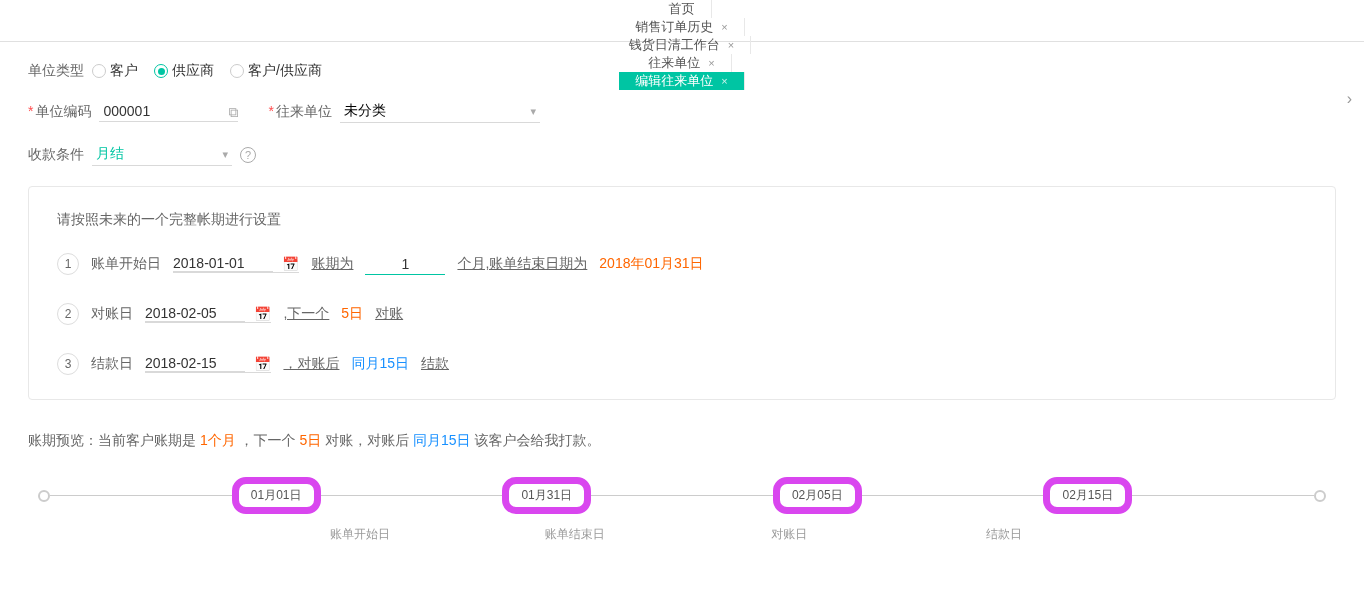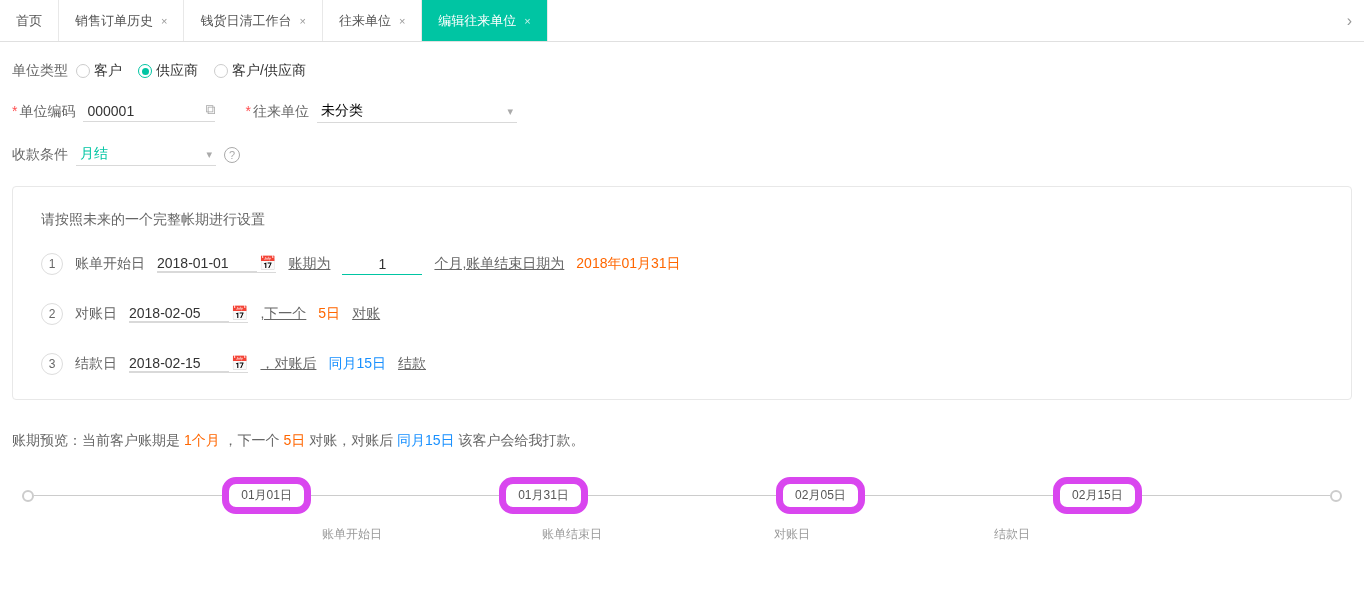--- a/index.html
+++ b/index.html
@@ -6,20 +6,21 @@
     body { font-family: -apple-system, "PingFang SC", "Microsoft YaHei", sans-serif; font-size: 14px; background: #f5f5f5; color: #333; }
 
     
     .tab-bar {
       display: flex;
       align-items: center;
       background: #fff;
       border-bottom: 1px solid #e0e0e0;
       padding: 0;
       height: 42px;
+      flex-direction: column;
     }
     .tab {
       display: flex;
       align-items: center;
       padding: 0 16px;
       height: 100%;
       cursor: pointer;
       font-size: 13px;
       color: #555;
       border-right: 1px solid #e8e8e8;
@@ -44,21 +45,21 @@
       font-size: 16px;
       color: #999;
       cursor: pointer;
       height: 100%;
       display: flex;
       align-items: center;
     }
 
     
     .main-content {
-      padding: 20px 12px;
+      padding: 20px 28px;
       background: #fff;
       min-height: calc(100vh - 42px);
     }
 
     
     .form-row {
       display: flex;
       align-items: center;
       margin-bottom: 20px;
       gap: 30px;
@@ -119,23 +120,23 @@
       font-size: 14px;
       color: #333;
       background: transparent;
       width: 130px;
     }
 
     .input-field-long { width: 200px; }
 
     .input-with-icon {
       display: flex;
-      align-items: flex-start;
+      align-items: flex-end;
       border-bottom: 1px solid #d9d9d9;
-      gap: 2px;
+      gap: 9px;
     }
     .input-with-icon input {
       border: none;
       outline: none;
       font-size: 14px;
       color: #333;
       background: transparent;
     }
     .calendar-icon {
       color: #aaa;

